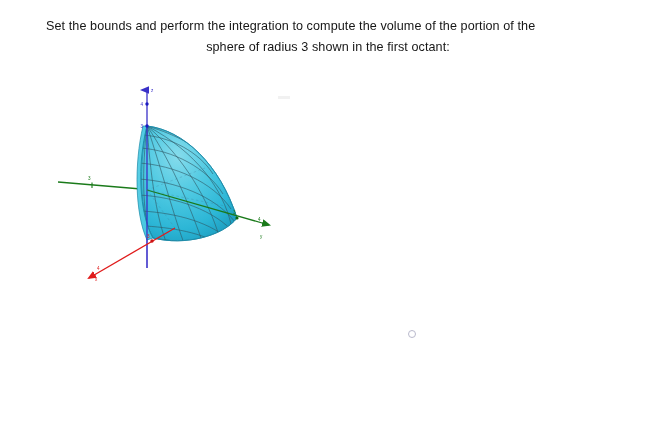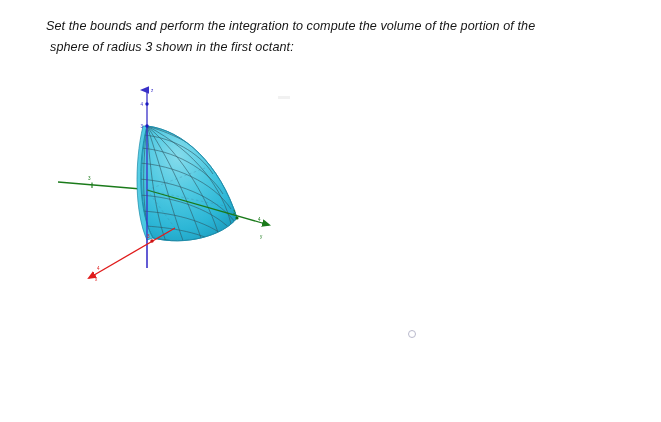--- a/index.html
+++ b/index.html
@@ -22,24 +22,24 @@
     top: 16px;
     width: 560px;
     font-size: 12.6px;
     line-height: 21px;
     color: #161616;
     letter-spacing: 0.08px;
   }
   #question-block .qline {
     display: block;
     white-space: pre;
-    font-style: italic;
   }
   #question-block .qline.l2 {
     padding-left: 4px;
+    text-align: center;
   }
   #figure-wrap {
     position: absolute;
     left: 55px;
     top: 78px;
     width: 240px;
     height: 215px;
   }
   #figure-svg {
     display: block;

